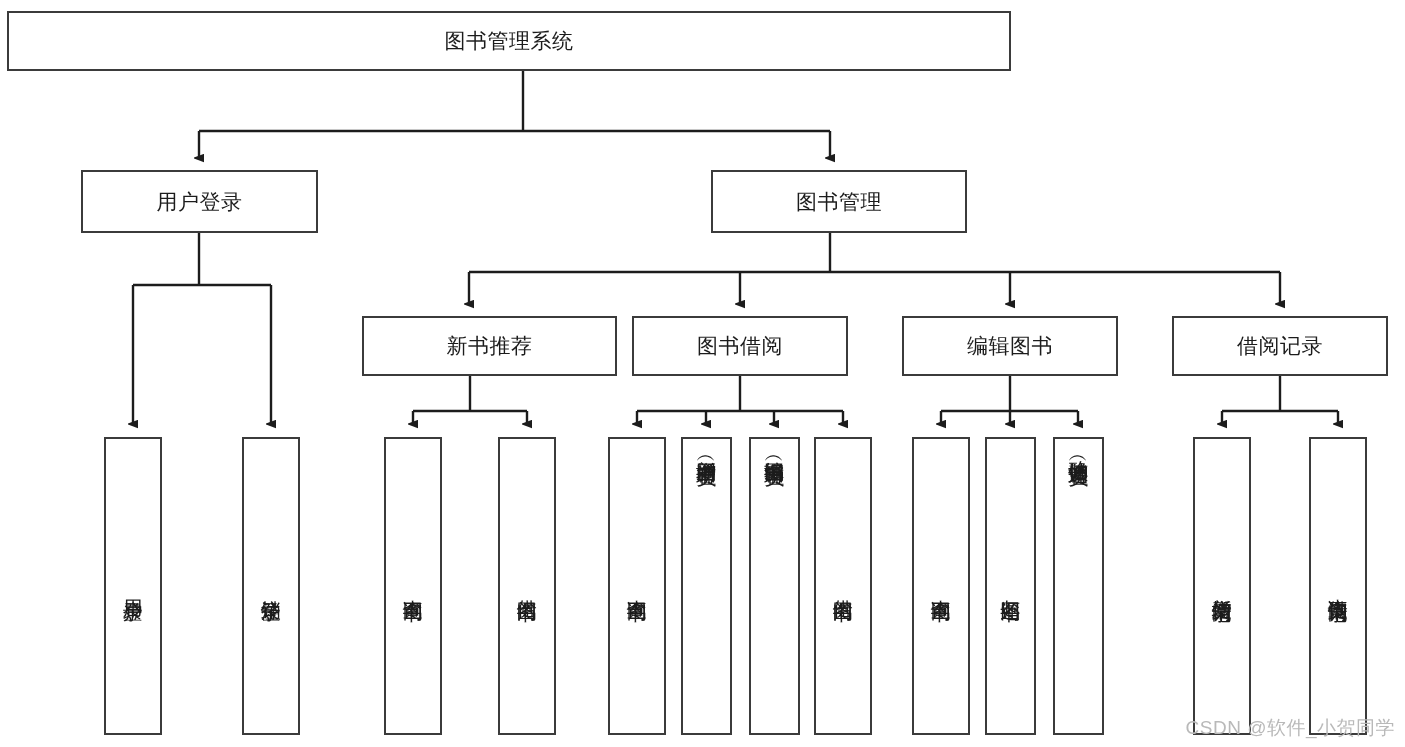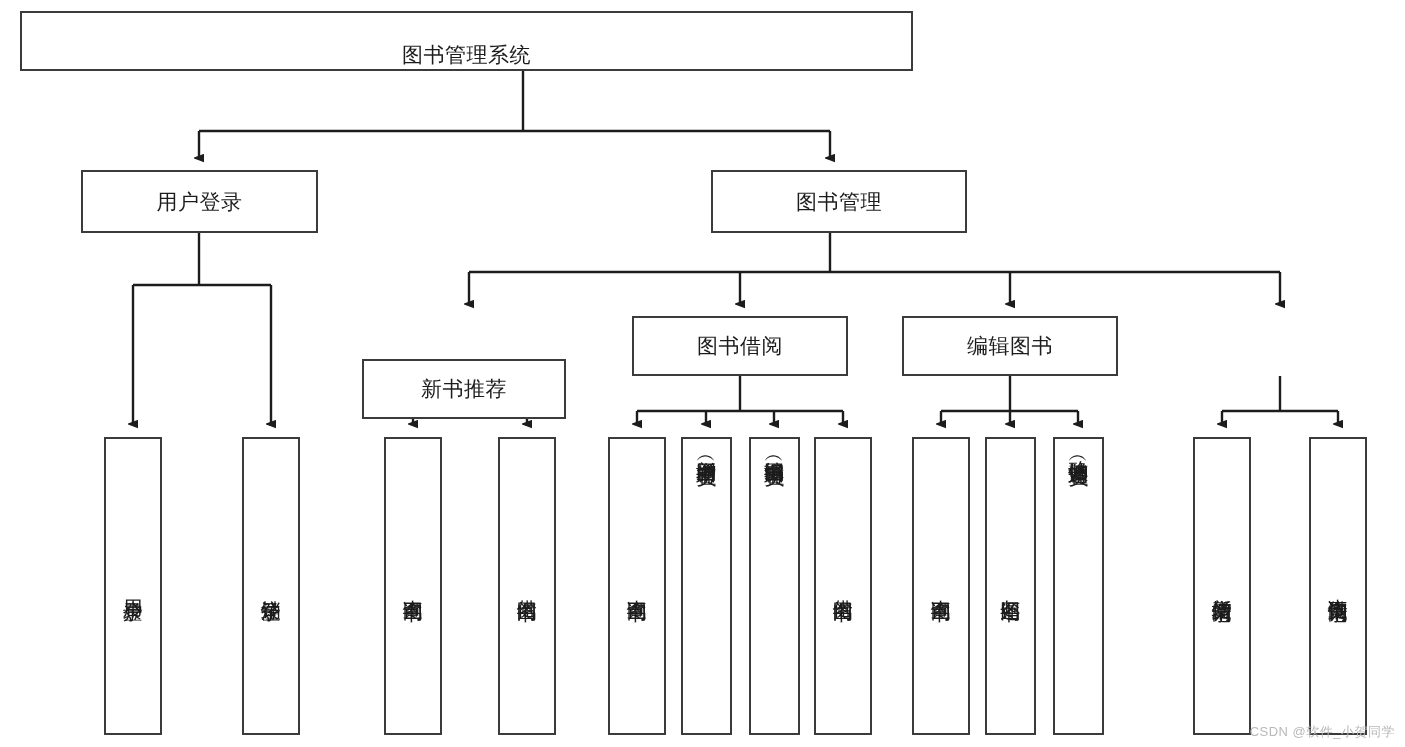--- a/index.html
+++ b/index.html
@@ -56,21 +56,21 @@
     color: #1c1c1c;
   }
   .leaf.centered {
     align-items: center;
     padding-top: 0;
   }
   .watermark {
     position: absolute;
     right: 10px;
     bottom: 6px;
-    font-size: 13px;
+    font-size: 19px;
     color: #b9b9b9;
     white-space: nowrap;
     letter-spacing: 0.5px;
   }
 </style>
 </head>
 <body>
 
 <div id="canvas">
 
@@ -118,44 +118,47 @@
       <path d="M1010,411 L1010,424" marker-end="url(#arrow)"></path>
       <path d="M1078,411 L1078,424" marker-end="url(#arrow)"></path>
 
       <path d="M1280,376 L1280,411"></path>
       <path d="M1222,411 L1338,411"></path>
       <path d="M1222,411 L1222,424" marker-end="url(#arrow)"></path>
       <path d="M1338,411 L1338,424" marker-end="url(#arrow)"></path>
     </g>
   </svg>
 
-  <div class="node node-h node-root" style="left:20px; top:11px; width:893px; height:60px;align-items:flex-end;">
+  <div class="node node-h node-root" style="left:7px; top:11px; width:1004px; height:60px;">
     <span>图书管理系统</span>
   </div>
 
   <div class="node node-h" style="left:81px; top:170px; width:237px; height:63px;">
     <span>用户登录</span>
   </div>
 
   <div class="node node-h" style="left:711px; top:170px; width:256px; height:63px;">
     <span>图书管理</span>
   </div>
 
-  <div class="node node-h" style="left:362px; top:316px; width:204px; height:60px;margin-top:43px;">
+  <div class="node node-h" style="left:362px; top:316px; width:255px; height:60px;">
     <span>新书推荐</span>
   </div>
 
   <div class="node node-h" style="left:632px; top:316px; width:216px; height:60px;justify-content:center;">
     <span>图书借阅</span>
   </div>
 
   <div class="node node-h" style="left:902px; top:316px; width:216px; height:60px;">
     <span>编辑图书</span>
   </div>
 
+  <div class="node node-h" style="left:1172px; top:316px; width:216px; height:60px;">
+    <span>借阅记录</span>
+  </div>
 
   <div class="node leaf centered" style="left:104px; top:437px; width:58px; height:298px;">
     <span class="vtext">用户登录</span>
   </div>
 
   <div class="node leaf centered" style="left:242px; top:437px; width:58px; height:298px;">
     <span class="vtext">注销登录</span>
   </div>
 
   <div class="node leaf centered" style="left:384px; top:437px; width:58px; height:298px;">

